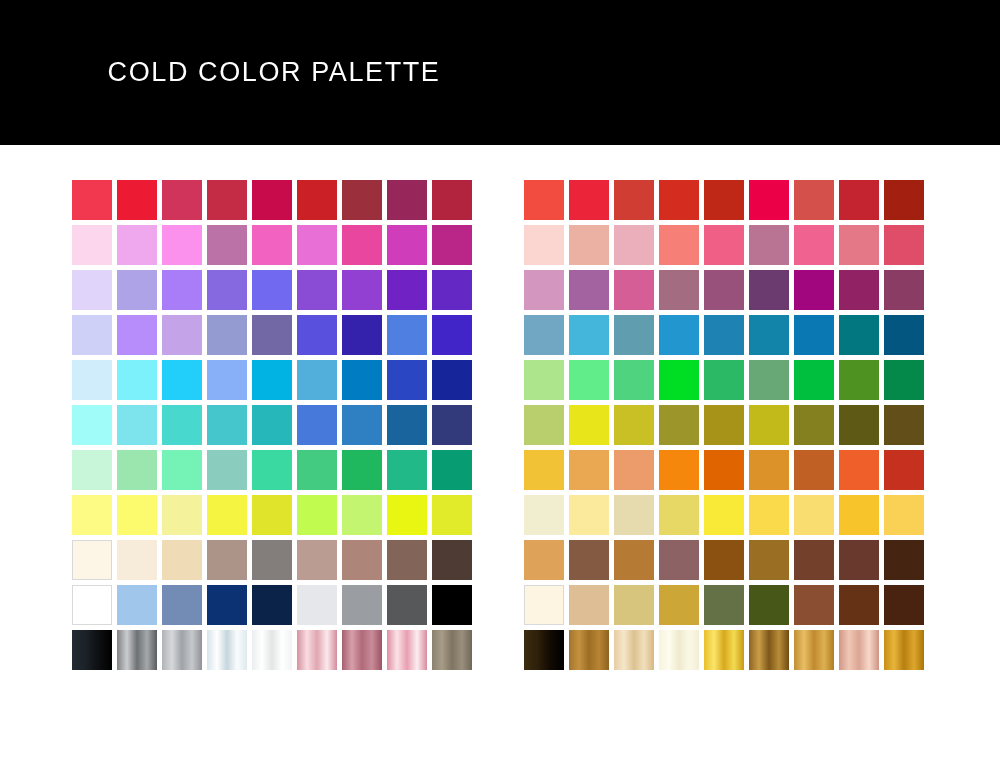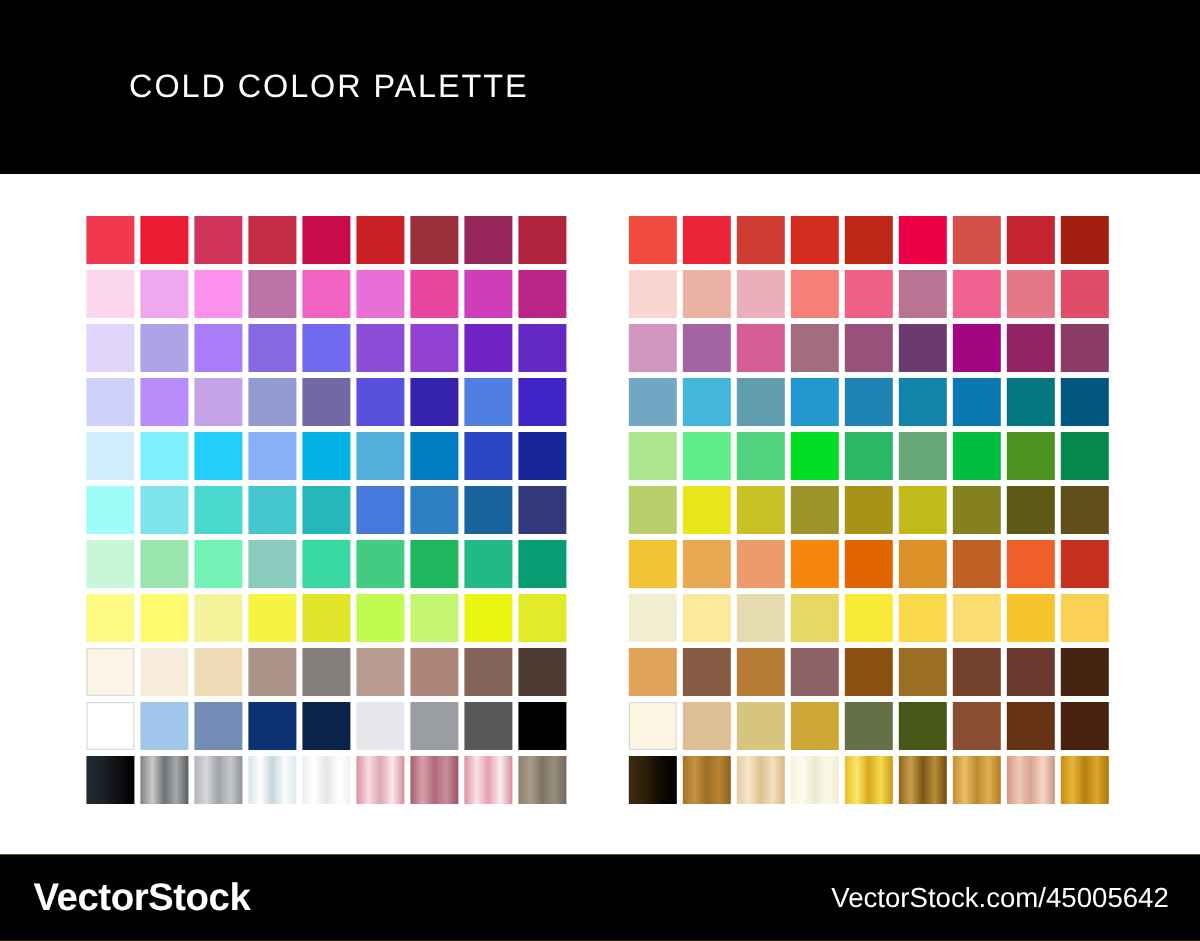--- a/index.html
+++ b/index.html
@@ -13,21 +13,21 @@
     height: 784px;
     font-family: "Liberation Sans", sans-serif;
     overflow: hidden;
     position: relative;
   }
 
   .page {
     width: 1000px;
     height: 784px;
     position: relative;
-    background: #eab308;
+    background: #f0abfc;
     display: flex;
     flex-direction: column;
   }
 
   
   .header {
     width: 1000px;
     height: 145px;
     background: #000000;
     flex: 0 0 145px;
@@ -387,18 +387,14 @@
             <div class="swatch" title="bright-gold" style="background: linear-gradient(90deg, rgb(232, 190, 42), rgb(250, 230, 106), rgb(216, 168, 28), rgb(243, 219, 82), rgb(201, 153, 20));"></div>
             <div class="swatch" title="antique-gold" style="background: linear-gradient(90deg, rgb(142, 100, 32), rgb(201, 158, 72), rgb(126, 87, 24), rgb(184, 140, 56), rgb(111, 76, 19));"></div>
             <div class="swatch" title="warm-gold" style="background: linear-gradient(90deg, rgb(193, 142, 52), rgb(232, 190, 100), rgb(192, 138, 46), rgb(221, 176, 80), rgb(176, 124, 36));"></div>
             <div class="swatch" title="rose-copper" style="background: linear-gradient(90deg, rgb(208, 150, 133), rgb(240, 199, 182), rgb(219, 165, 147), rgb(246, 216, 201), rgb(206, 148, 132));"></div>
             <div class="swatch" title="rich-gold" style="background: linear-gradient(90deg, rgb(199, 142, 22), rgb(232, 181, 58), rgb(182, 127, 16), rgb(221, 166, 44), rgb(171, 117, 8));"></div>
           </div>
         </div>
     </div>
   </div>
 
-  <div class="footer">
-    <div class="footer-brand">VectorStock</div>
-    <div class="footer-url">VectorStock.com/45005642</div>
-  </div>
 
 </div>
 
 </body></html>

